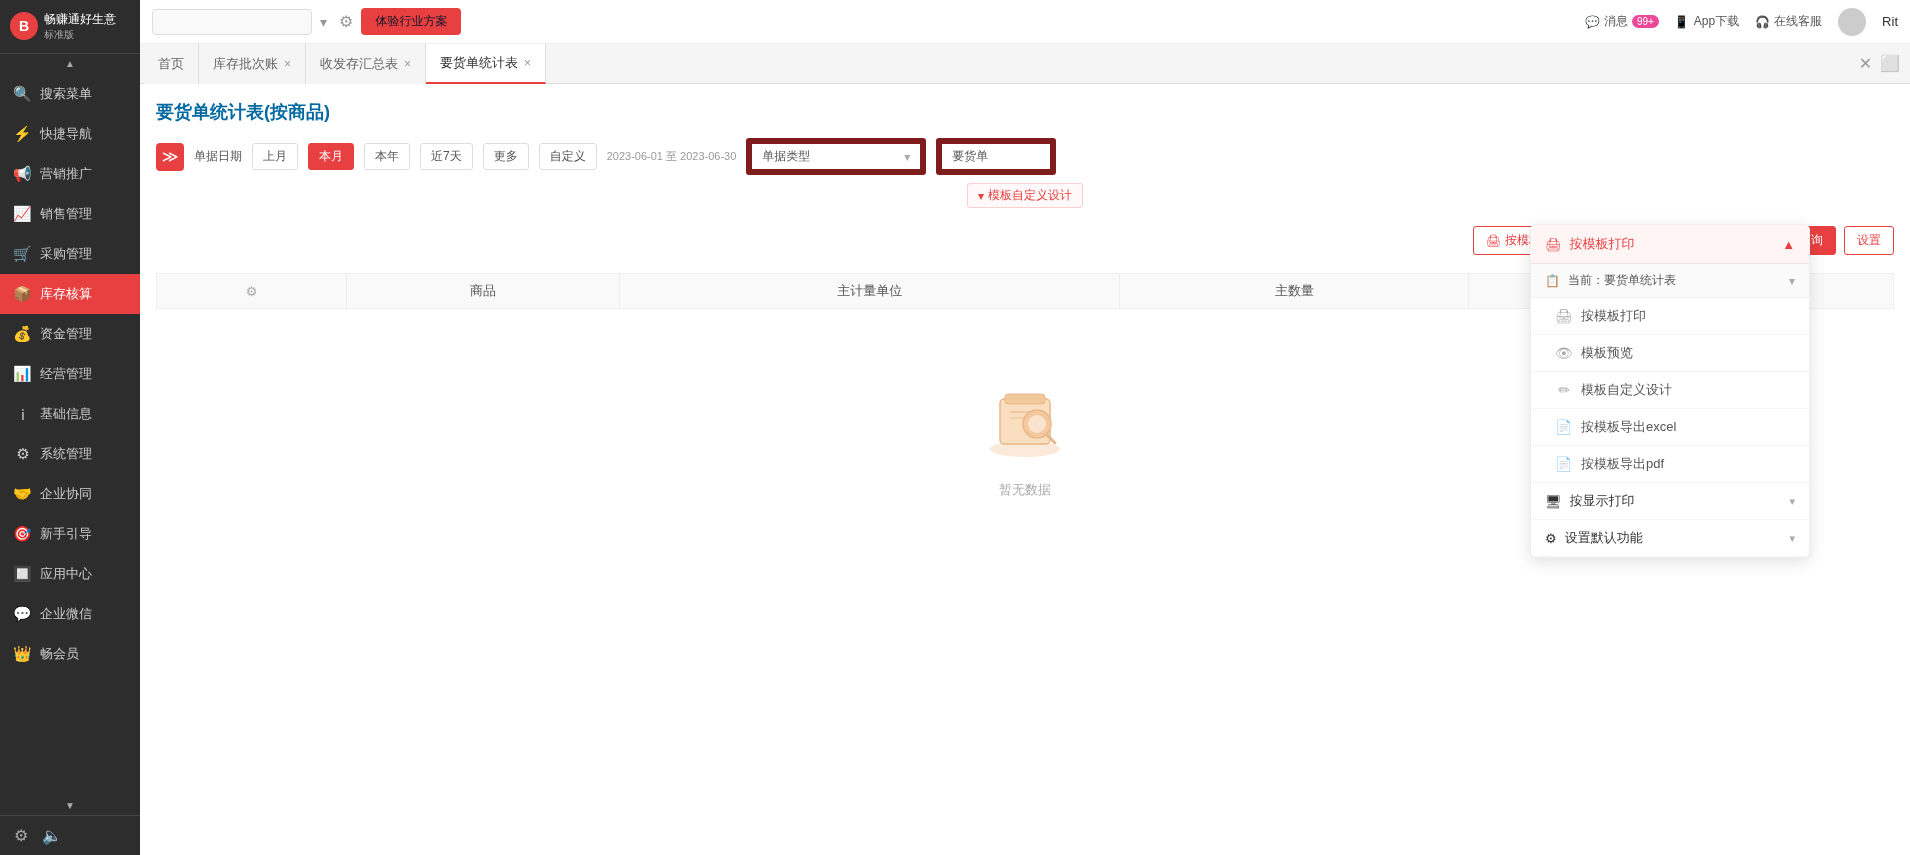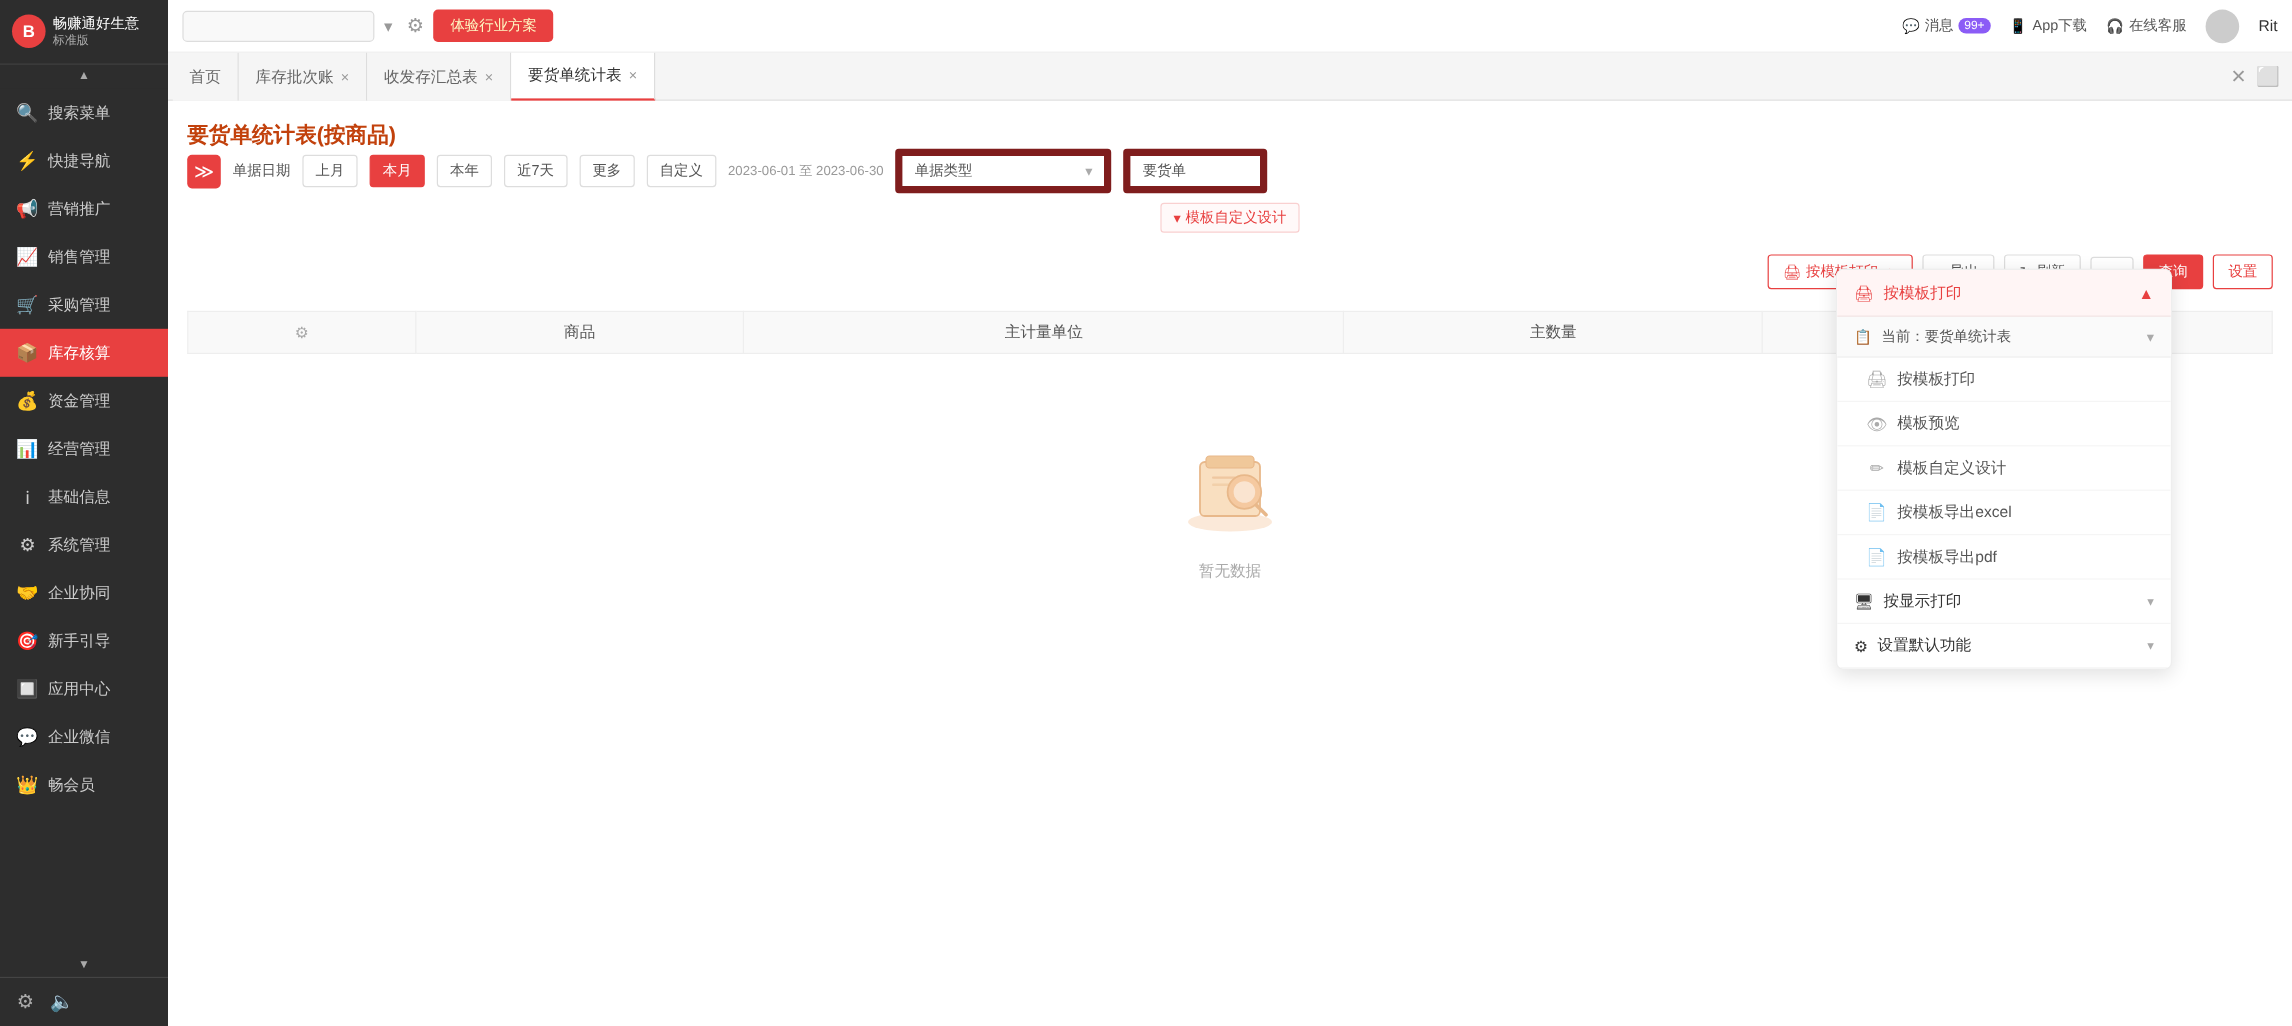--- a/index.html
+++ b/index.html
@@ -134,21 +134,21 @@
       cursor: pointer;
       margin-right: 4px;
     }
     .topbar-gear {
       color: #999;
       font-size: 16px;
       cursor: pointer;
     }
     .topbar-btn {
       background: #e84040;
-      color: #fef9c3;
+      color: #0f172a;
       border: none;
       border-radius: 4px;
       padding: 5px 14px;
       font-size: 12px;
       cursor: pointer;
       white-space: nowrap;
     }
     .topbar-right {
       margin-left: auto;
       display: flex;
@@ -157,21 +157,21 @@
     }
     .topbar-right-item {
       display: flex;
       align-items: center;
       gap: 4px;
       color: #555;
       font-size: 12px;
       cursor: pointer;
     }
     .badge {
-      background: #8b5cf6;
+      background: #ec4899;
       color: #fff;
       border-radius: 8px;
       padding: 1px 5px;
       font-size: 10px;
     }
     .avatar {
       width: 28px;
       height: 28px;
       border-radius: 50%;
       background: #ccc;
@@ -231,21 +231,22 @@
     .page-content {
       flex: 1;
       background: #fff;
       overflow-y: auto;
       position: relative;
       padding: 16px;
     }
     .page-title {
       font-size: 18px;
       font-weight: 600;
-      color: #c2410c;
+      color: #0369a1;
+      margin-bottom: 14px;
     }
 
     
     .filter-bar {
       display: flex;
       align-items: center;
       gap: 10px;
       margin-bottom: 8px;
       flex-wrap: wrap;
     }

